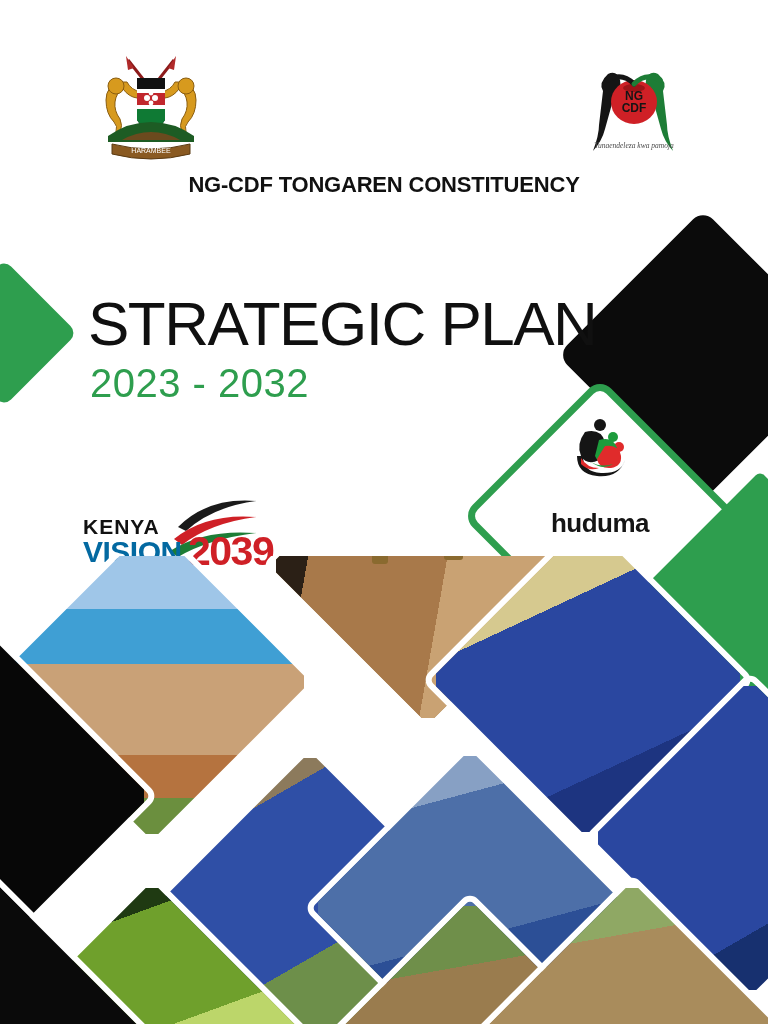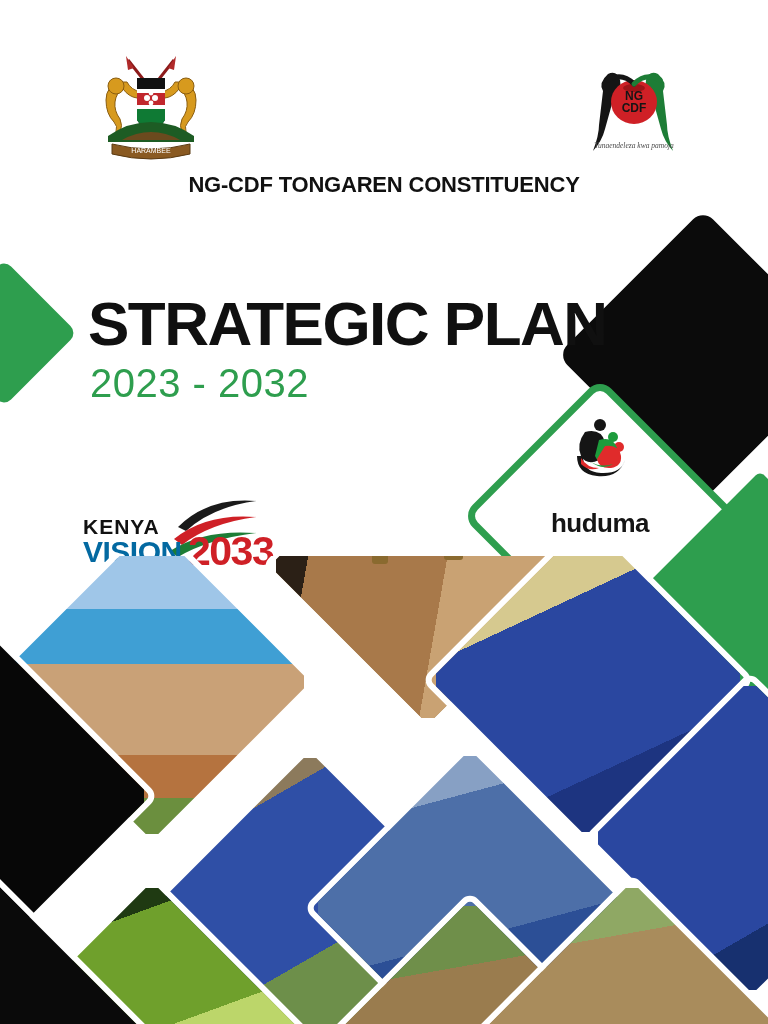--- a/index.html
+++ b/index.html
@@ -14,21 +14,21 @@
              font-size:22px;font-weight:bold;letter-spacing:-0.2px;color:#111111;
              font-family:"Liberation Sans",sans-serif;}
 
   
   .dia-green-left{position:absolute;left:-48px;top:281px;width:104px;height:104px;
         background:#2E9E4E;transform:rotate(45deg);border-radius:10px;}
   .dia-black-right{position:absolute;left:600px;top:252px;width:206px;height:206px;
         background:#0b0b0b;transform:rotate(45deg);border-radius:14px;}
 
   
-  .title-main{position:absolute;left:88px;top:293px;font-size:62px;font-weight:bold;
+  .title-main{position:absolute;left:88px;top:293px;font-size:62px;font-weight:normal;
         letter-spacing:-1.5px;color:#101010;line-height:1;white-space:nowrap;}
   .title-years{position:absolute;left:90px;top:363px;font-size:40px;color:#2E9E4E;
         letter-spacing:0.5px;line-height:1;white-space:nowrap;}
 
   
   .vision{position:absolute;left:78px;top:487px;width:215px;height:85px;}
   .v-kenya{position:absolute;left:5px;top:28px;font-size:21px;font-weight:bold;color:#111;letter-spacing:1px;}
   .v-vision{position:absolute;left:5px;top:48px;font-size:30px;font-weight:bold;color:#0369a1;letter-spacing:-0.5px;}
   .v-2030{position:absolute;left:110px;top:41px;font-size:41px;font-weight:bold;color:#cf2026;letter-spacing:-1.5px;}
 
@@ -140,21 +140,21 @@
   <div class="title-years">2023 - 2032</div>
 
   <div class="vision">
     <svg viewBox="0 0 215 85" width="215" height="85">
       <path d="M100 40 q30 -30 78 -26 q-44 6 -70 30 z" fill="#1a1a1a"></path>
       <path d="M96 52 q32 -26 82 -22 q-46 6 -74 28 z" fill="#cf2026"></path>
       <path d="M92 64 q34 -22 86 -18 q-48 6 -78 24 z" fill="#1d7d36"></path>
     </svg>
     <div class="v-kenya">KENYA</div>
     <div class="v-vision">VISION</div>
-    <div class="v-2030">2033</div>
+    <div class="v-2030">2039</div>
   </div>
 
   <div class="hud-wrap">
     <div class="hud-diamond"></div>
     <div class="hud-content">
       <svg class="hud-mark" viewBox="0 0 78 66">
         <circle cx="39" cy="7" r="6" fill="#151515"></circle>
         <circle cx="52" cy="19" r="5" fill="#1d9c3c"></circle>
         <circle cx="58" cy="29" r="5" fill="#e02b2b"></circle>
         <path d="M24 14 q16 -4 20 10 q3 12 -6 18 q-12 6 -18 -4 q-5 -12 4 -24 z" fill="#151515"></path>

